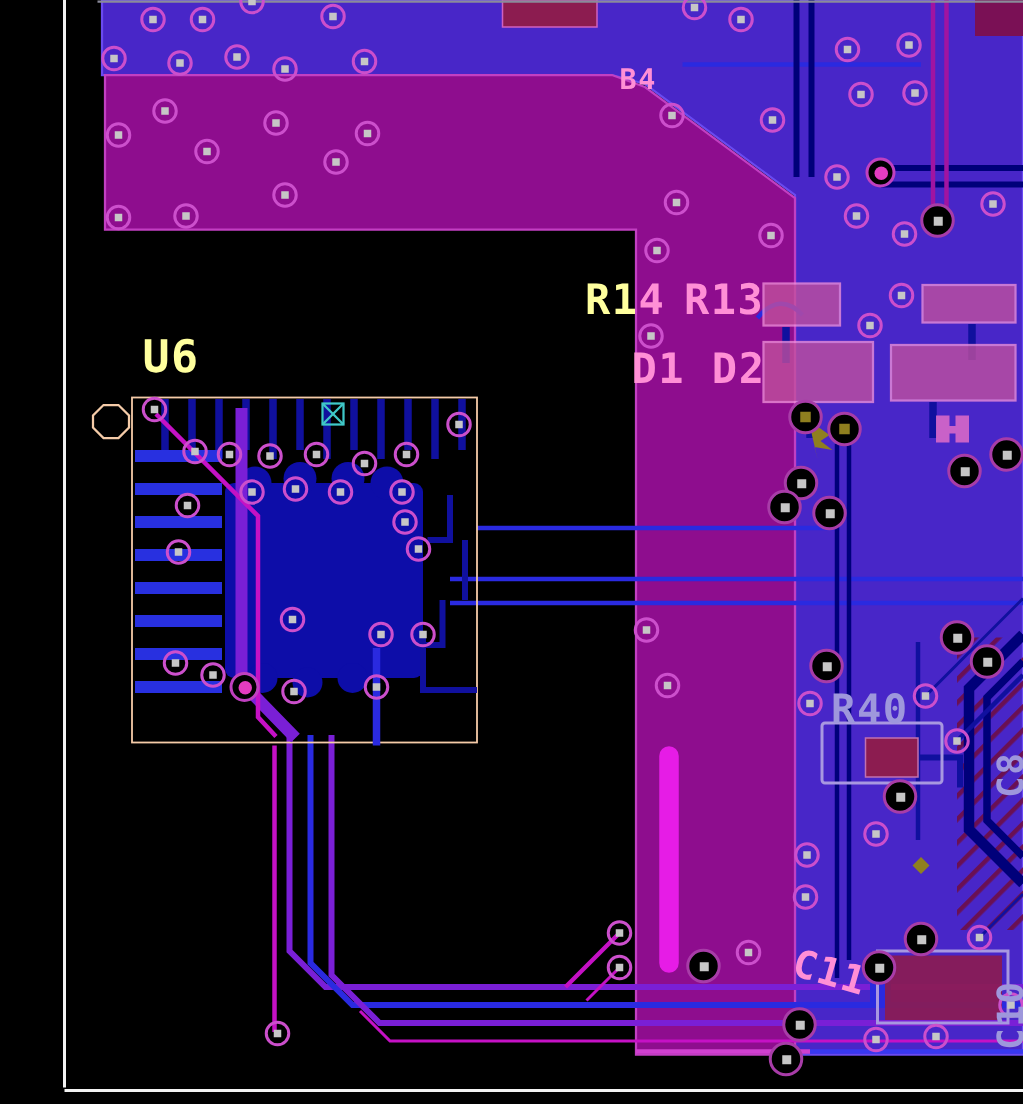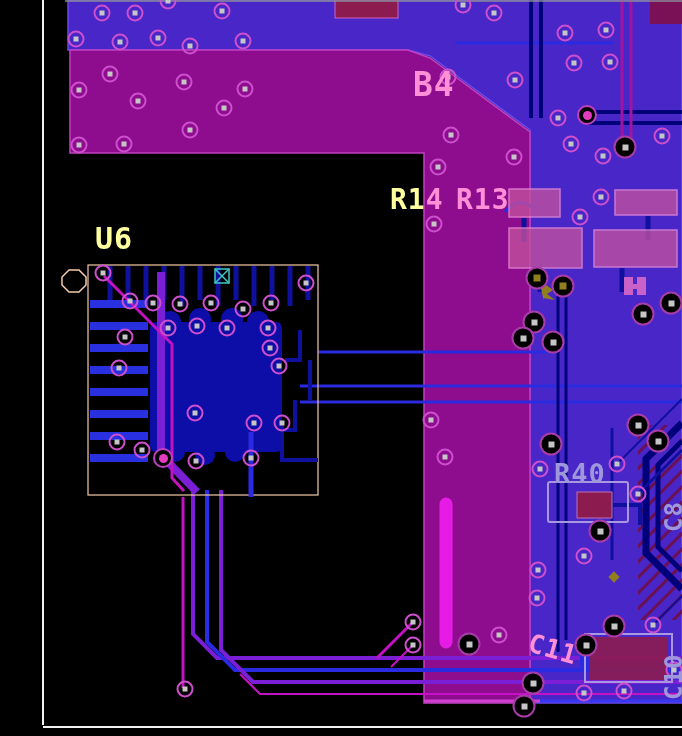--- a/index.html
+++ b/index.html
@@ -278,21 +278,22 @@
       <div class="via dark" style="left: 658px; top: 441px;"></div>
       <div class="via dark" style="left: 524px; top: 706px;"></div>
       <div class="via dark" style="left: 586px; top: 645px;"></div>
       <div class="via pink_center" style="left: 587px; top: 115px;"></div>
       <div class="via pink_center" style="left: 163px; top: 458px;"></div>
       <div class="via olive_center" style="left: 537px; top: 278px;"></div>
       <div class="via olive_center" style="left: 563px; top: 286px;"></div>
     </div>
 
   <div class="lbl yel" style="left:95px;top:224px;font-size:30px;">U6</div>
-  <div class="lbl pnk" style="left:413px;top:68px;font-size:33px;">B4</div>
+  <div class="lbl pnk" style="left:413px;top:44px;font-size:19px;">B4</div>
   <div class="lbl" style="left:390px;top:186px;font-size:28px;"><span class="yel">R1</span><span class="pnk">4</span></div>
   <div class="lbl pnk" style="left:456px;top:186px;font-size:28px;">R13</div>
+  <div class="lbl pnk" style="left:421px;top:232px;font-size:28px;">D1 D2</div>
   <div class="lbl lav" style="left:554px;top:460px;font-size:27px;">R40</div>
   <div class="lbl pnk" style="left:528px;top:636px;font-size:26px;transform:rotate(16deg);">C11</div>
   <div class="lbl lav" style="left:662px;top:532px;font-size:24px;transform:rotate(-90deg);transform-origin:0 0;">C8</div>
   <div class="lbl lav" style="left:662px;top:700px;font-size:24px;transform:rotate(-90deg);transform-origin:0 0;">C10</div>
 
 </div>
 
 </body></html>

